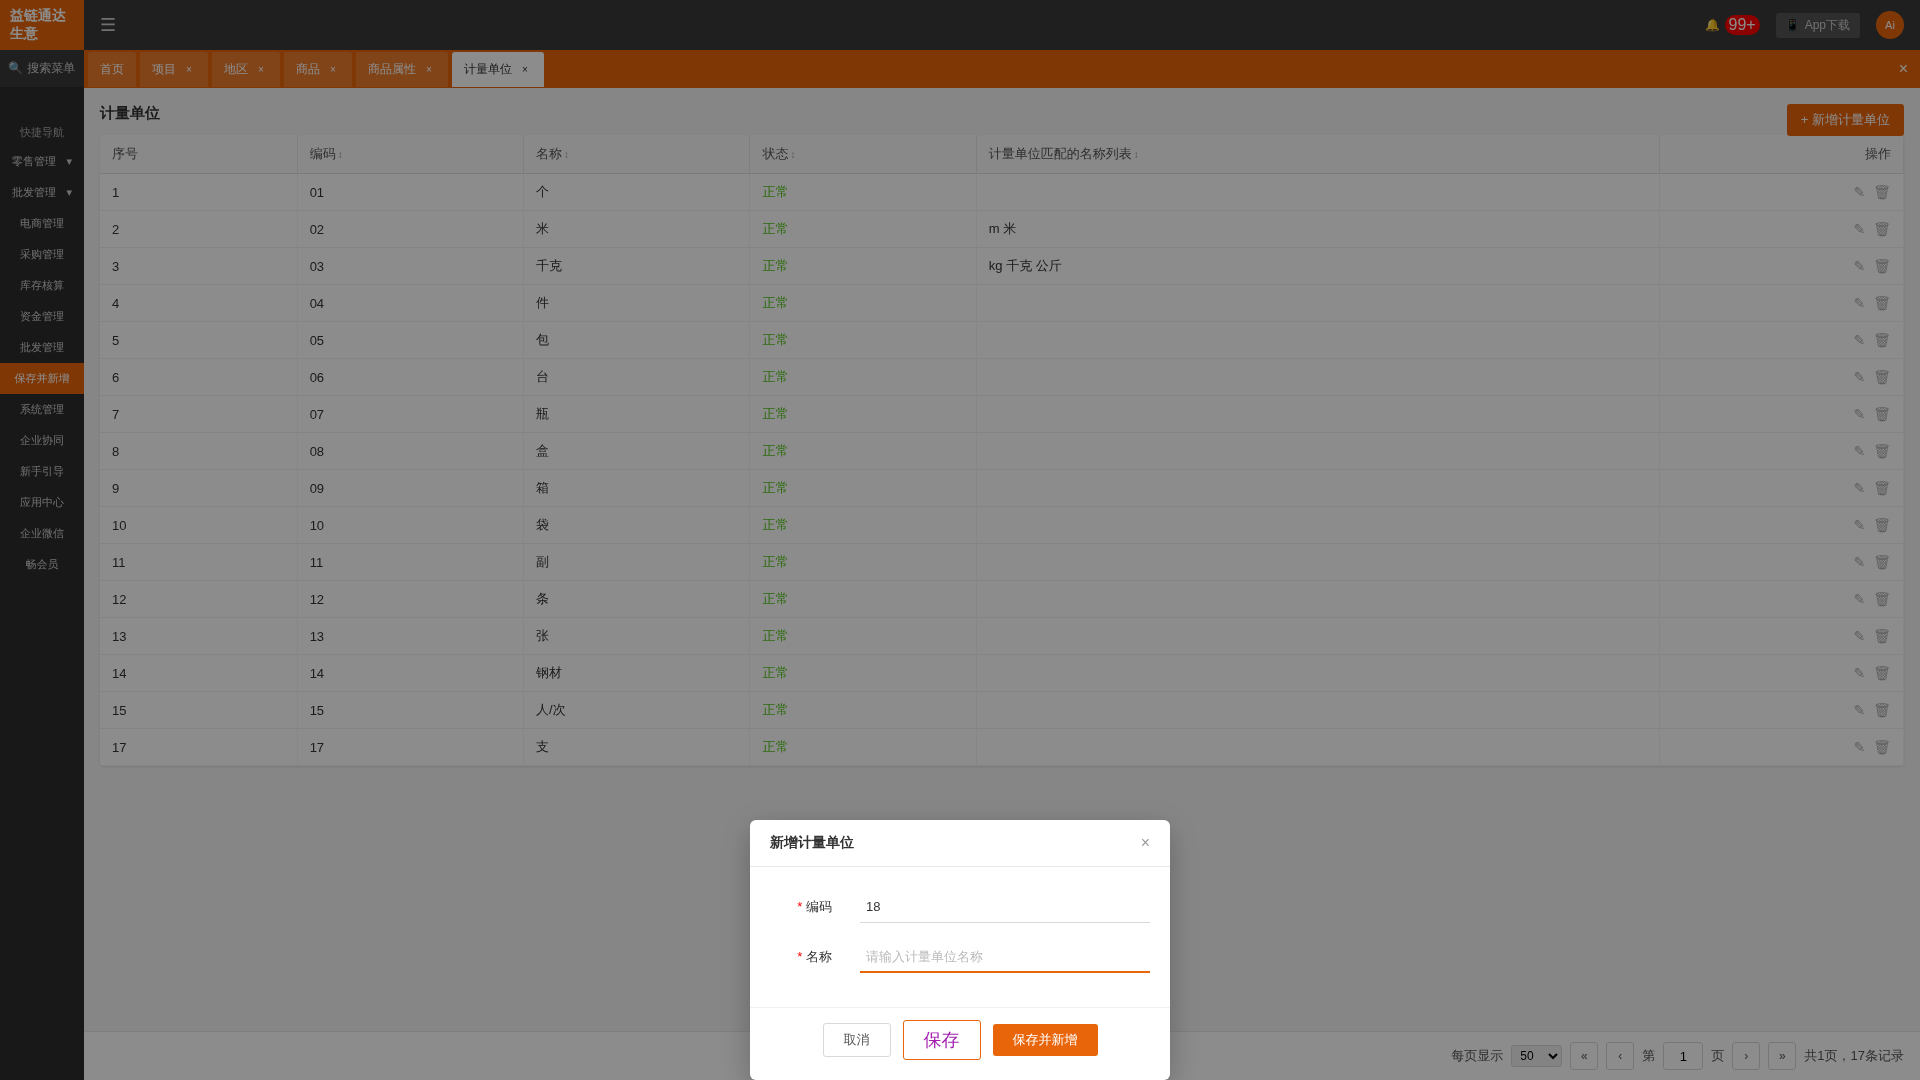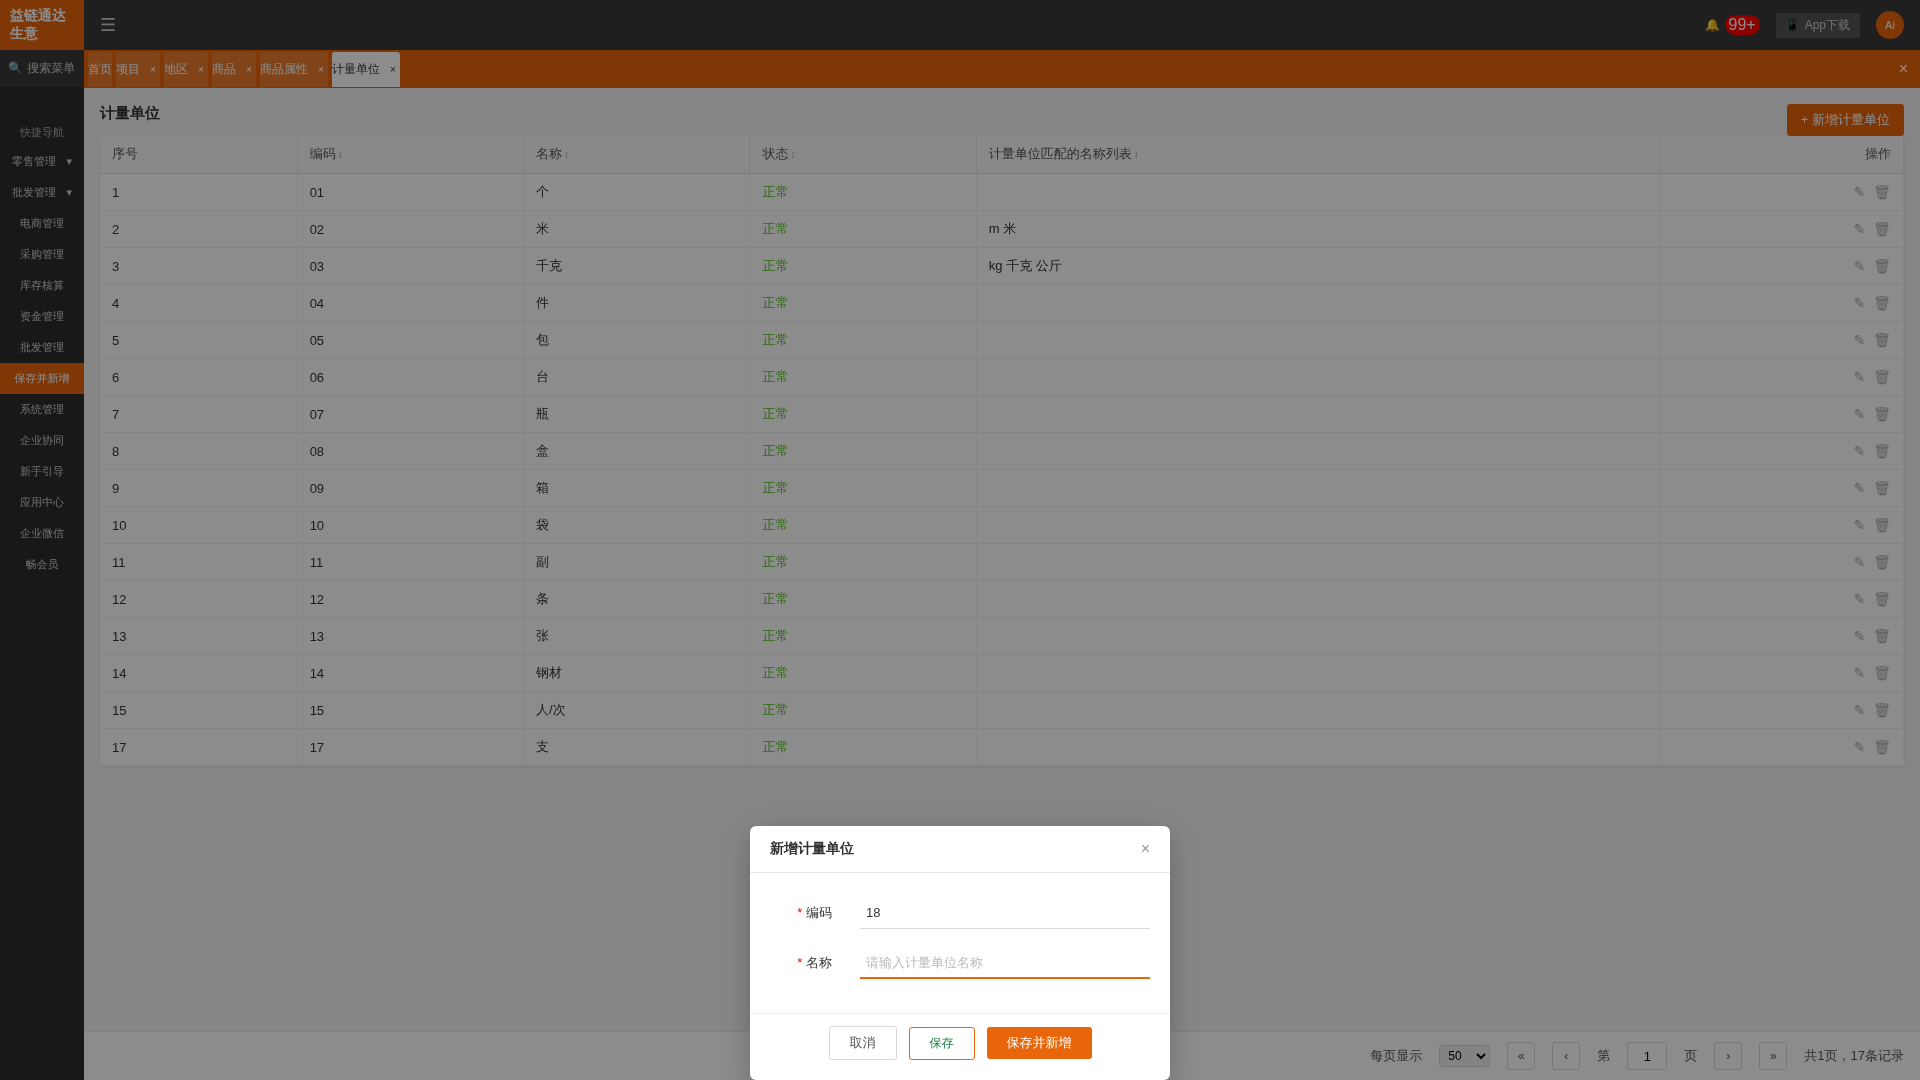--- a/index.html
+++ b/index.html
@@ -129,21 +129,21 @@
     .tabs-bar {
       background: #e8650a;
       display: flex;
       align-items: center;
       height: 38px;
       padding: 0 4px;
       flex-shrink: 0;
       overflow: hidden;
     }
     .tab-item {
-      padding: 0 0;
+      padding: 0 12px;
       height: 35px;
       display: flex;
       align-items: center;
       gap: 6px;
       background: rgba(255,255,255,0.15);
       color: white;
       font-size: 12px;
       cursor: pointer;
       border-radius: 3px 3px 0 0;
       margin-right: 4px;
@@ -239,21 +239,21 @@
     }
 
     
     .pagination-bar {
       background: white;
       border-top: 1px solid #e8e8e8;
       padding: 10px 16px;
       display: flex;
       align-items: center;
       justify-content: flex-end;
-      gap: 17px;
+      gap: 8px;
       font-size: 13px;
       color: #555;
       flex-shrink: 0;
     }
     .page-size-select {
       border: 1px solid #d9d9d9;
       padding: 2px 4px;
       border-radius: 3px;
       font-size: 12px;
     }
@@ -364,23 +364,23 @@
       background: white;
       color: #555;
       border-radius: 3px;
       font-size: 13px;
       cursor: pointer;
     }
     .btn-save {
       padding: 7px 20px;
       border: 1px solid #e8650a;
       background: white;
-      color: #15803d;
+      color: #a21caf;
       border-radius: 3px;
-      font-size: 12px;
+      font-size: 18px;
       cursor: pointer;
     }
     .btn-save-new {
       padding: 7px 20px;
       border: none;
       background: #e8650a;
       color: white;
       border-radius: 3px;
       font-size: 13px;
       cursor: pointer;

